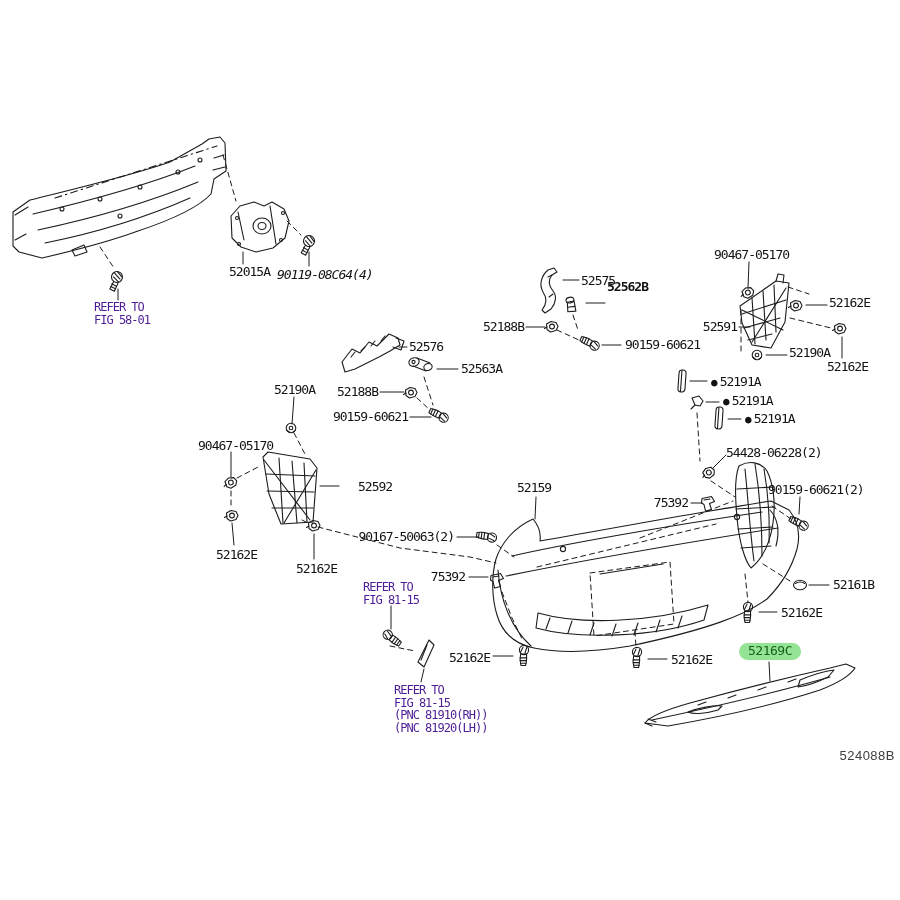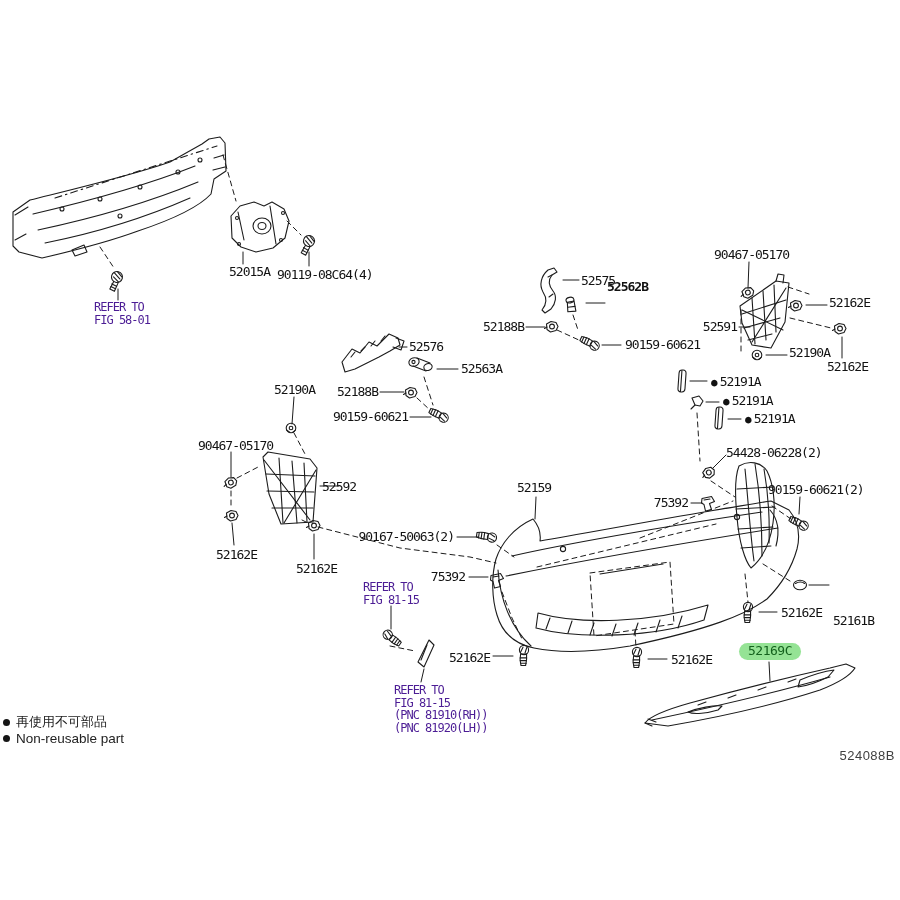--- a/index.html
+++ b/index.html
@@ -225,68 +225,58 @@
         <path d="M537,567 L716,524 M497,545 L514,557"></path>
         <path d="M502,592 L512,618 L523,641 M635,631 L636,648 M745,574 L748,602 M763,564 L790,581"></path>
         <path d="M590,573 L670,562 L674,624 L594,636 Z"></path>
         <path d="M390,646 L415,651"></path>
       </g>
     </g>
   </svg>
 
   <div id="labels-layer">
       <div class="plabel" style="top: 265px; left: 229px;"><span>52015A</span></div>
-      <div class="plabel" style="top: 268px; left: 277px;"><span>90119-08C64(4)</span></div>
+      <div class="plabel" style="top: 268px; left: 277px; font-style: italic;"><span>90119-08C64(4)</span></div>
       <div class="plabel" style="top: 274px; left: 581px;"><span>52575</span></div>
       <div class="plabel" style="top: 280px; left: 607px; font-weight: bold;"><span>52562B</span></div>
       <div class="plabel" style="top: 320px; right: 376px;"><span>52188B</span></div>
       <div class="plabel" style="top: 338px; left: 625px;"><span>90159-60621</span></div>
       <div class="plabel" style="top: 340px; left: 409px;"><span>52576</span></div>
       <div class="plabel" style="top: 362px; left: 461px;"><span>52563A</span></div>
       <div class="plabel" style="top: 385px; right: 522px;"><span>52188B</span></div>
       <div class="plabel" style="top: 410px; right: 492px;"><span>90159-60621</span></div>
       <div class="plabel" style="top: 383px; left: 274px;"><span>52190A</span></div>
       <div class="plabel" style="top: 439px; left: 198px;"><span>90467-05170</span></div>
-      <div class="plabel" style="top: 480px; left: 322px; text-align: center;"><span>52592</span></div>
+      <div class="plabel" style="top: 480px; left: 358px; text-align: center;"><span>52592</span></div>
       <div class="plabel" style="top: 548px; left: 216px;"><span>52162E</span></div>
       <div class="plabel" style="top: 562px; left: 296px;"><span>52162E</span></div>
       <div class="plabel" style="top: 248px; left: 714px;"><span>90467-05170</span></div>
       <div class="plabel" style="top: 296px; left: 829px;"><span>52162E</span></div>
       <div class="plabel" style="top: 320px; right: 163px;"><span>52591</span></div>
       <div class="plabel" style="top: 346px; left: 789px;"><span>52190A</span></div>
       <div class="plabel" style="top: 360px; left: 827px;"><span>52162E</span></div>
       <div class="plabel" style="top: 375px; left: 711px;"><span class="dot">●</span><span>52191A</span></div>
       <div class="plabel" style="top: 394px; left: 723px;"><span class="dot">●</span><span>52191A</span></div>
       <div class="plabel" style="top: 412px; left: 745px;"><span class="dot">●</span><span>52191A</span></div>
       <div class="plabel" style="top: 446px; left: 726px;"><span>54428-06228(2)</span></div>
       <div class="plabel" style="top: 483px; left: 768px;"><span>90159-60621(2)</span></div>
       <div class="plabel" style="top: 496px; right: 212px;"><span>75392</span></div>
       <div class="plabel" style="top: 481px; left: 517px;"><span>52159</span></div>
       <div class="plabel" style="top: 530px; right: 446px; margin-left: 9px;"><span>90167-50063(2)</span></div>
       <div class="plabel" style="top: 570px; right: 435px;"><span>75392</span></div>
-      <div class="plabel" style="top: 578px; left: 833px; margin-top: 36px;"><span>52161B</span></div>
+      <div class="plabel" style="top: 578px; left: 833px;"><span>52161B</span></div>
       <div class="plabel" style="top: 606px; left: 781px;"><span>52162E</span></div>
       <div class="plabel" style="top: 651px; right: 410px;"><span>52162E</span></div>
       <div class="plabel" style="top: 653px; left: 671px;"><span>52162E</span></div>
       <div class="plabel highlight" style="top: 643px; left: 770px; transform: translateX(-50%);"><span>52169C</span></div>
       <div class="note" style="left: 94px; top: 301px;">REFER TO
 FIG 58-01</div>
       <div class="note" style="left: 363px; top: 581px;">REFER TO
 FIG 81-15</div>
       <div class="note" style="left: 394px; top: 684px;">REFER TO
 FIG 81-15
 (PNC 81910(RH))
 (PNC 81920(LH))</div>
     </div>
 
-  <div class="legend">
-    <div class="legend-row">
-      <span class="legend-bullet"></span>
-      <span class="legend-jp">再使用不可部品</span>
-    </div>
-    <div class="legend-row">
-      <span class="legend-bullet"></span>
-      <span class="legend-en">Non-reusable part</span>
-    </div>
-  </div>
 
   <div class="doc-code">524088B</div>
 </div>
 
 </body></html>

